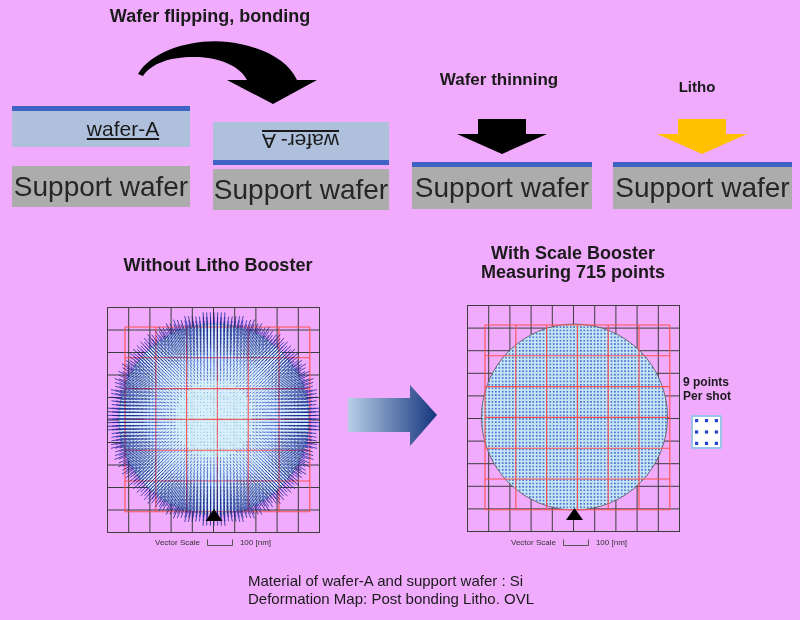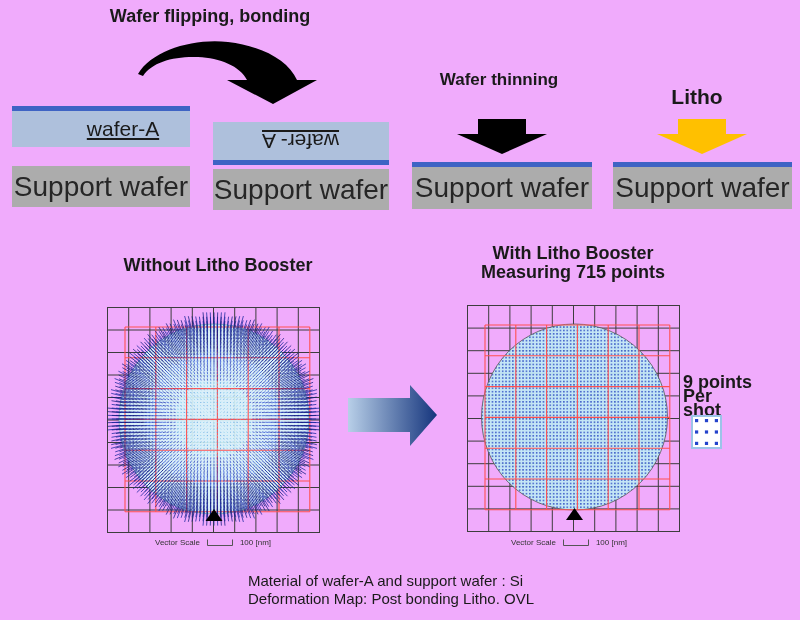--- a/index.html
+++ b/index.html
@@ -2,37 +2,37 @@
 <html style="--bond: #3E63C4; --wafer-fill: #AEC0DC; --support-fill: #ACACAC;"><head>
 <meta charset="utf-8">
 <style>
   html,body{margin:0;padding:0;background:#fff;}
   .canvas{position:relative;width:800px;height:620px;background:#f0abfc;overflow:hidden;
           font-family:"Liberation Sans",sans-serif;color:#1a1a1a;}
   .abs{position:absolute;}
   .ttl{font-weight:bold;text-align:center;}
   .flip-title{left:55px;top:6px;width:310px;font-size:18px;}
   .thin-title{left:424px;top:70px;width:150px;font-size:17px;}
-  .litho-title{left:647px;top:85px;width:100px;font-size:21px;}
+  .litho-title{left:647px;top:78px;width:100px;font-size:15px;}
   .wafer-box{background:var(--wafer-fill);text-align:center;font-size:21px;}
   .support-box{background:var(--support-fill);text-align:center;font-size:28px;color:#262626;}
   .stack1-wafer{left:12px;top:106px;width:178px;height:36px;border-top:5px solid var(--bond);line-height:36px;}
   .stack1-support{left:12px;top:166px;width:178px;height:41px;line-height:41px;}
   .stack2-wafer{left:213px;top:122px;width:176px;height:38px;border-bottom:5px solid var(--bond);line-height:38px;}
   .stack2-support{left:213px;top:169px;width:176px;height:41px;line-height:41px;}
   .stack3-support{left:412px;top:162px;width:180px;height:42px;border-top:5px solid var(--bond);line-height:42px;}
   .stack4-support{left:613px;top:162px;width:179px;height:42px;border-top:5px solid var(--bond);line-height:42px;}
   .uline{text-decoration:underline;margin-left:44px;}
   .flipped{display:inline-block;transform:rotate(180deg);text-decoration:underline;}
   .map-title-left{left:98px;top:255px;width:240px;font-size:18px;}
   .map-title-right{left:453px;top:244px;width:240px;font-size:18px;line-height:19px;}
   .scale-row{display:flex;align-items:center;gap:7px;font-size:8px;color:#333;}
   .scale-left{left:155px;top:538px;}
   .scale-right{left:511px;top:538px;}
-  .shot-legend{left:683px;top:375px;width:70px;font-size:18px;font-weight:bold;line-height:14px;}
+  .shot-legend{left:683px;top:375px;width:70px;font-size:12px;font-weight:bold;line-height:14px;}
   .sim-title{left:248px;top:553px;font-size:16px;font-weight:bold;}
   .sim-line1{left:248px;top:572px;font-size:15px;}
   .sim-line2{left:248px;top:590px;font-size:15px;}
 </style>
 </head>
 <body>
 
 <div class="canvas">
 
   <div class="abs ttl flip-title">Wafer flipping, bonding</div>
@@ -72,21 +72,21 @@
       <rect x="21" y="0" width="48" height="15.5"></rect>
       <polygon points="0,15 90,15 45,35"></polygon>
     </g>
   </svg>
   <div class="abs support-box stack4-support">
     <span>Support wafer</span>
   </div>
 
   <div class="abs ttl map-title-left">Without Litho Booster</div>
   <div class="abs ttl map-title-right">
-    <span>With Litho Booster</span><br>
+    <span>With Scale Booster</span><br>
     <span>Measuring 715 points</span>
   </div>
 
   <svg id="left-map" class="abs" style="left:107px;top:307px" width="213" height="226" viewBox="0 0 213 226">
       <g stroke="#3D3D3D" stroke-width="1">
         <line x1="0.5" y1="0" x2="0.5" y2="226"></line>
         <line x1="21.7" y1="0" x2="21.7" y2="226"></line>
         <line x1="42.9" y1="0" x2="42.9" y2="226"></line>
         <line x1="64.1" y1="0" x2="64.1" y2="226"></line>
         <line x1="85.3" y1="0" x2="85.3" y2="226"></line>

